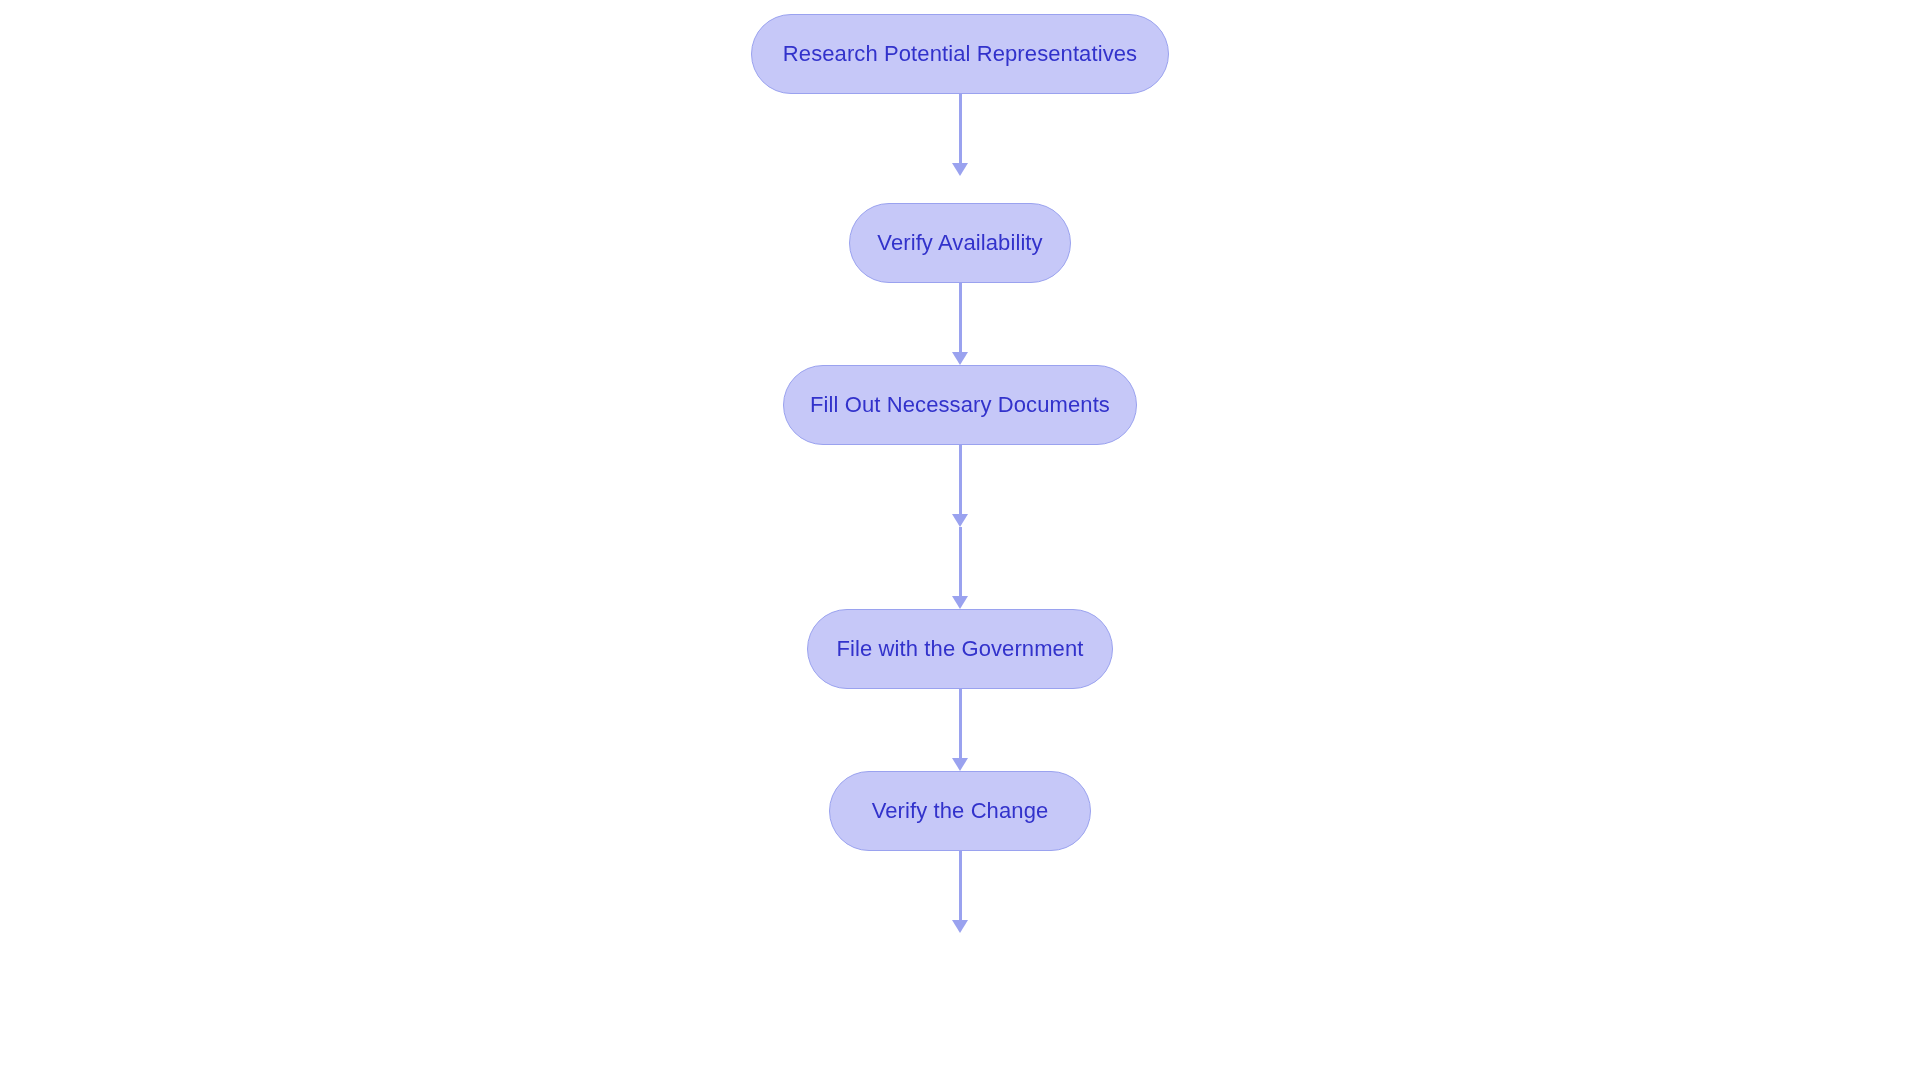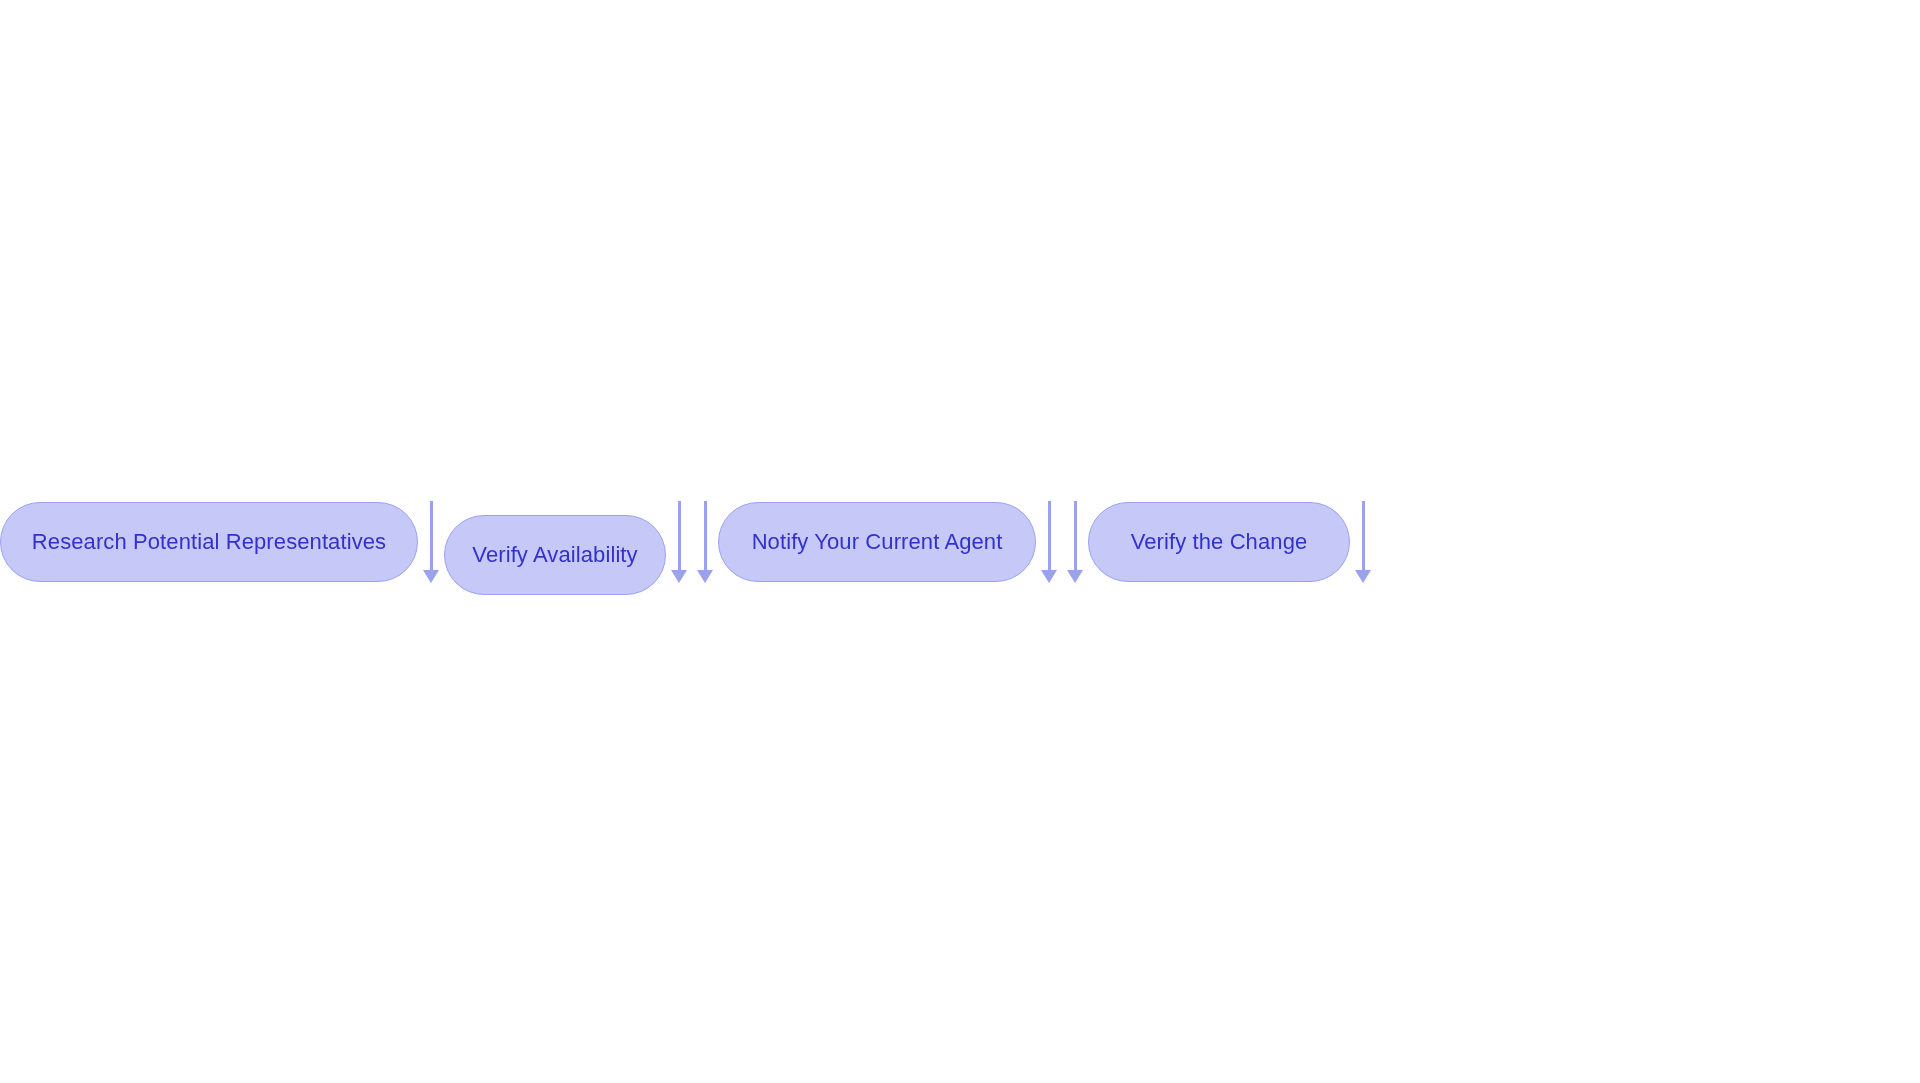--- a/index.html
+++ b/index.html
@@ -22,20 +22,21 @@
     background: #ffffff;
   }
 
   .flow-column {
     position: absolute;
     left: 0;
     top: 0;
     width: 1920px;
     height: 1083px;
     display: flex;
+    flex-direction: column;
     align-items: center;
     justify-content: flex-start;
   }
 
   .node {
     box-sizing: border-box;
     height: 80px;
     display: flex;
     align-items: center;
     justify-content: center;
@@ -115,35 +116,38 @@
 
     <div class="node n-w2">
       <span class="node-label">Verify Availability</span>
     </div>
 
     <div class="connector">
       <span class="connector-line"></span>
       <span class="connector-arrow"></span>
     </div>
 
-
-    <div class="connector">
-      <span class="connector-line"></span>
-      <span class="connector-arrow"></span>
-    </div>
-
-    <div class="node n-w4">
-      <span class="node-label">Notify Your Current Agent</span>
+    <div class="node n-w3">
+      <span class="node-label">Fill Out Necessary Documents</span>
     </div>
 
     <div class="connector">
       <span class="connector-line"></span>
       <span class="connector-arrow"></span>
     </div>
 
+
+    <div class="connector">
+      <span class="connector-line"></span>
+      <span class="connector-arrow"></span>
+    </div>
+
+    <div class="node n-w5">
+      <span class="node-label">File with the Government</span>
+    </div>
 
     <div class="connector">
       <span class="connector-line"></span>
       <span class="connector-arrow"></span>
     </div>
 
     <div class="node n-w6">
       <span class="node-label">Verify the Change</span>
     </div>
 

